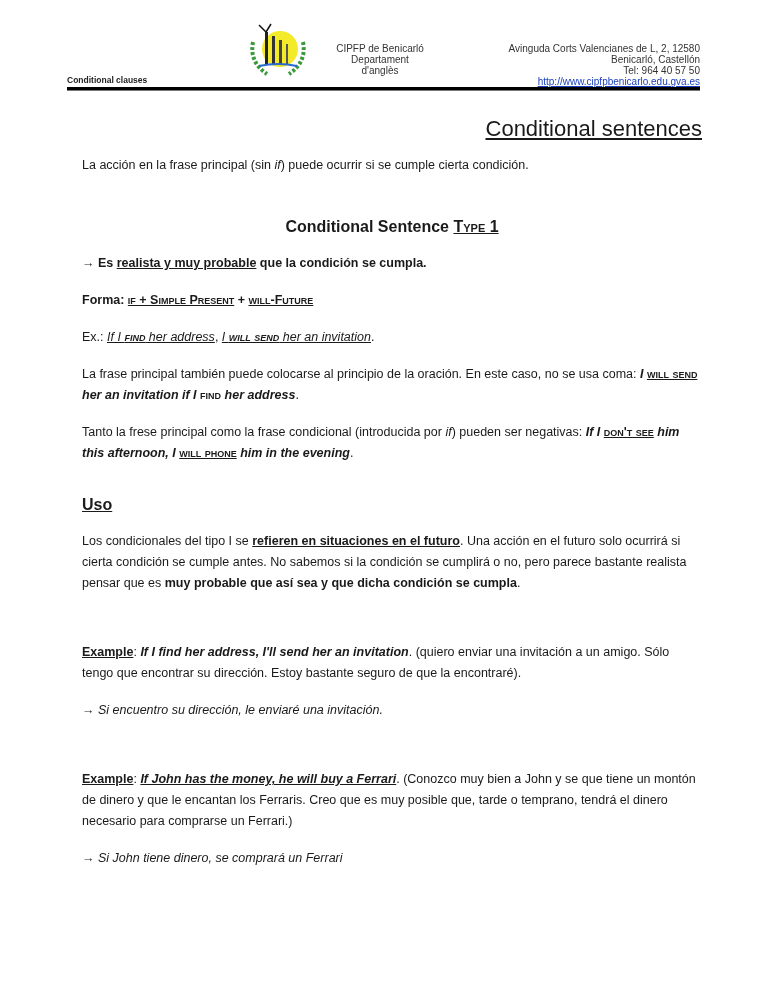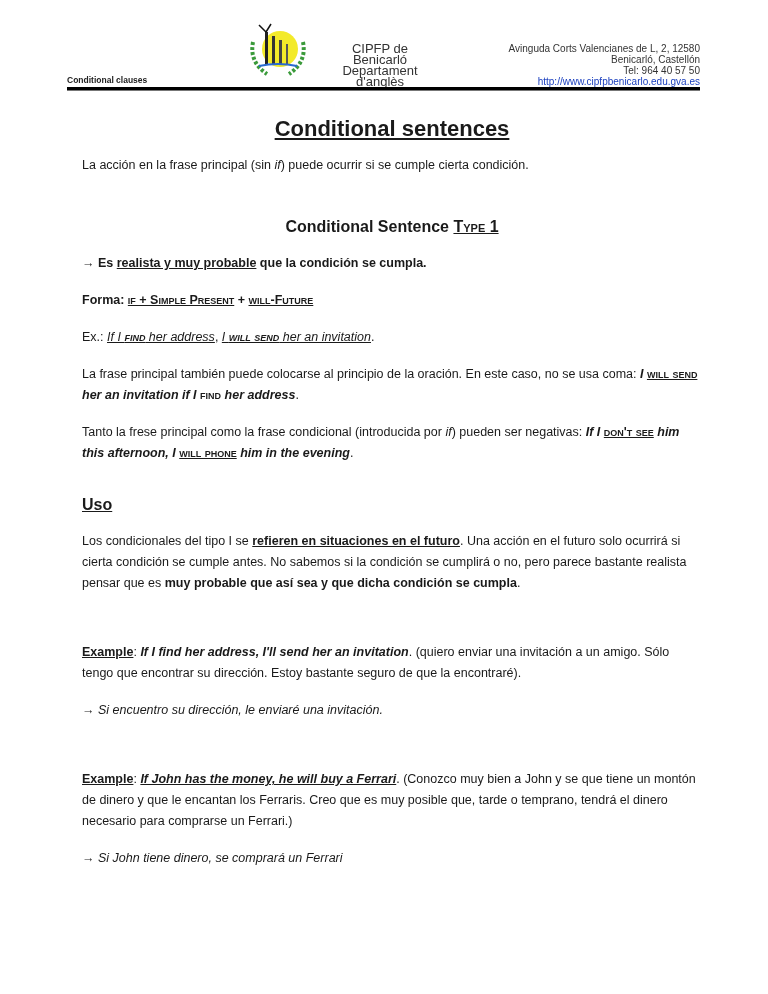--- a/index.html
+++ b/index.html
@@ -1,30 +1,30 @@
 <!DOCTYPE html>
 <html><head>
 <meta charset="utf-8">
 <style>
   html, body { margin: 0; padding: 0; background: #ffffff; }
   body { width: 768px; height: 994px; position: relative; overflow: hidden;
          font-family: "Liberation Sans", sans-serif; color: #111; }
   .header { position: absolute; left: 67px; top: 0; width: 633px; height: 92px; }
   .logo { position: absolute; left: 178px; top: 22px; width: 66px; height: 58px; }
   .inst { position: absolute; left: 268px; top: 43px; width: 90px; text-align: center;
-          font-size: 13px; line-height: 11px; color: #333; }
+          font-size: 10px; line-height: 11px; color: #333; }
   .addr { position: absolute; right: 0; top: 43px; text-align: right; font-size: 10px;
           line-height: 11px; color: #333; }
-  .addr a { color: #1a3fbf; }
+  .addr a { color: #1a3fbf; text-decoration: underline; }
   .topic { position: absolute; left: 0; top: 75px; font-size: 8.5px; font-weight: bold; color: #222; }
   .rule { position: absolute; left: 0; top: 87px; width: 633px; height: 3px; background: #000;
           border-bottom: 1px solid #777; }
   .body { position: absolute; left: 82px; top: 112px; width: 620px;
           font-family: "Liberation Sans", sans-serif; font-size: 12.5px; line-height: 21px; color: #1a1a1a; }
-  h1 { font-size: 22px; font-weight: bold; text-align: center; margin: 6px 0 16px 0; text-decoration: underline; }
+  h1 { font-size: 22px; font-weight: normal; text-align: right; margin: 6px 0 16px 0; text-decoration: underline; }
   h2 { font-size: 16px; font-weight: bold; text-align: center; margin: 40px 0 12px 0; }
   h3 { font-size: 16px; font-weight: bold; text-decoration: underline; margin: 30px 0 8px 0; }
   p { margin: 16px 0 10px 0; }
   .u { text-decoration: underline; text-align: center; }
   .sc { font-variant: small-caps; }
   .gap { height: 22px; }
 </style>
 </head>
 <body>
 

